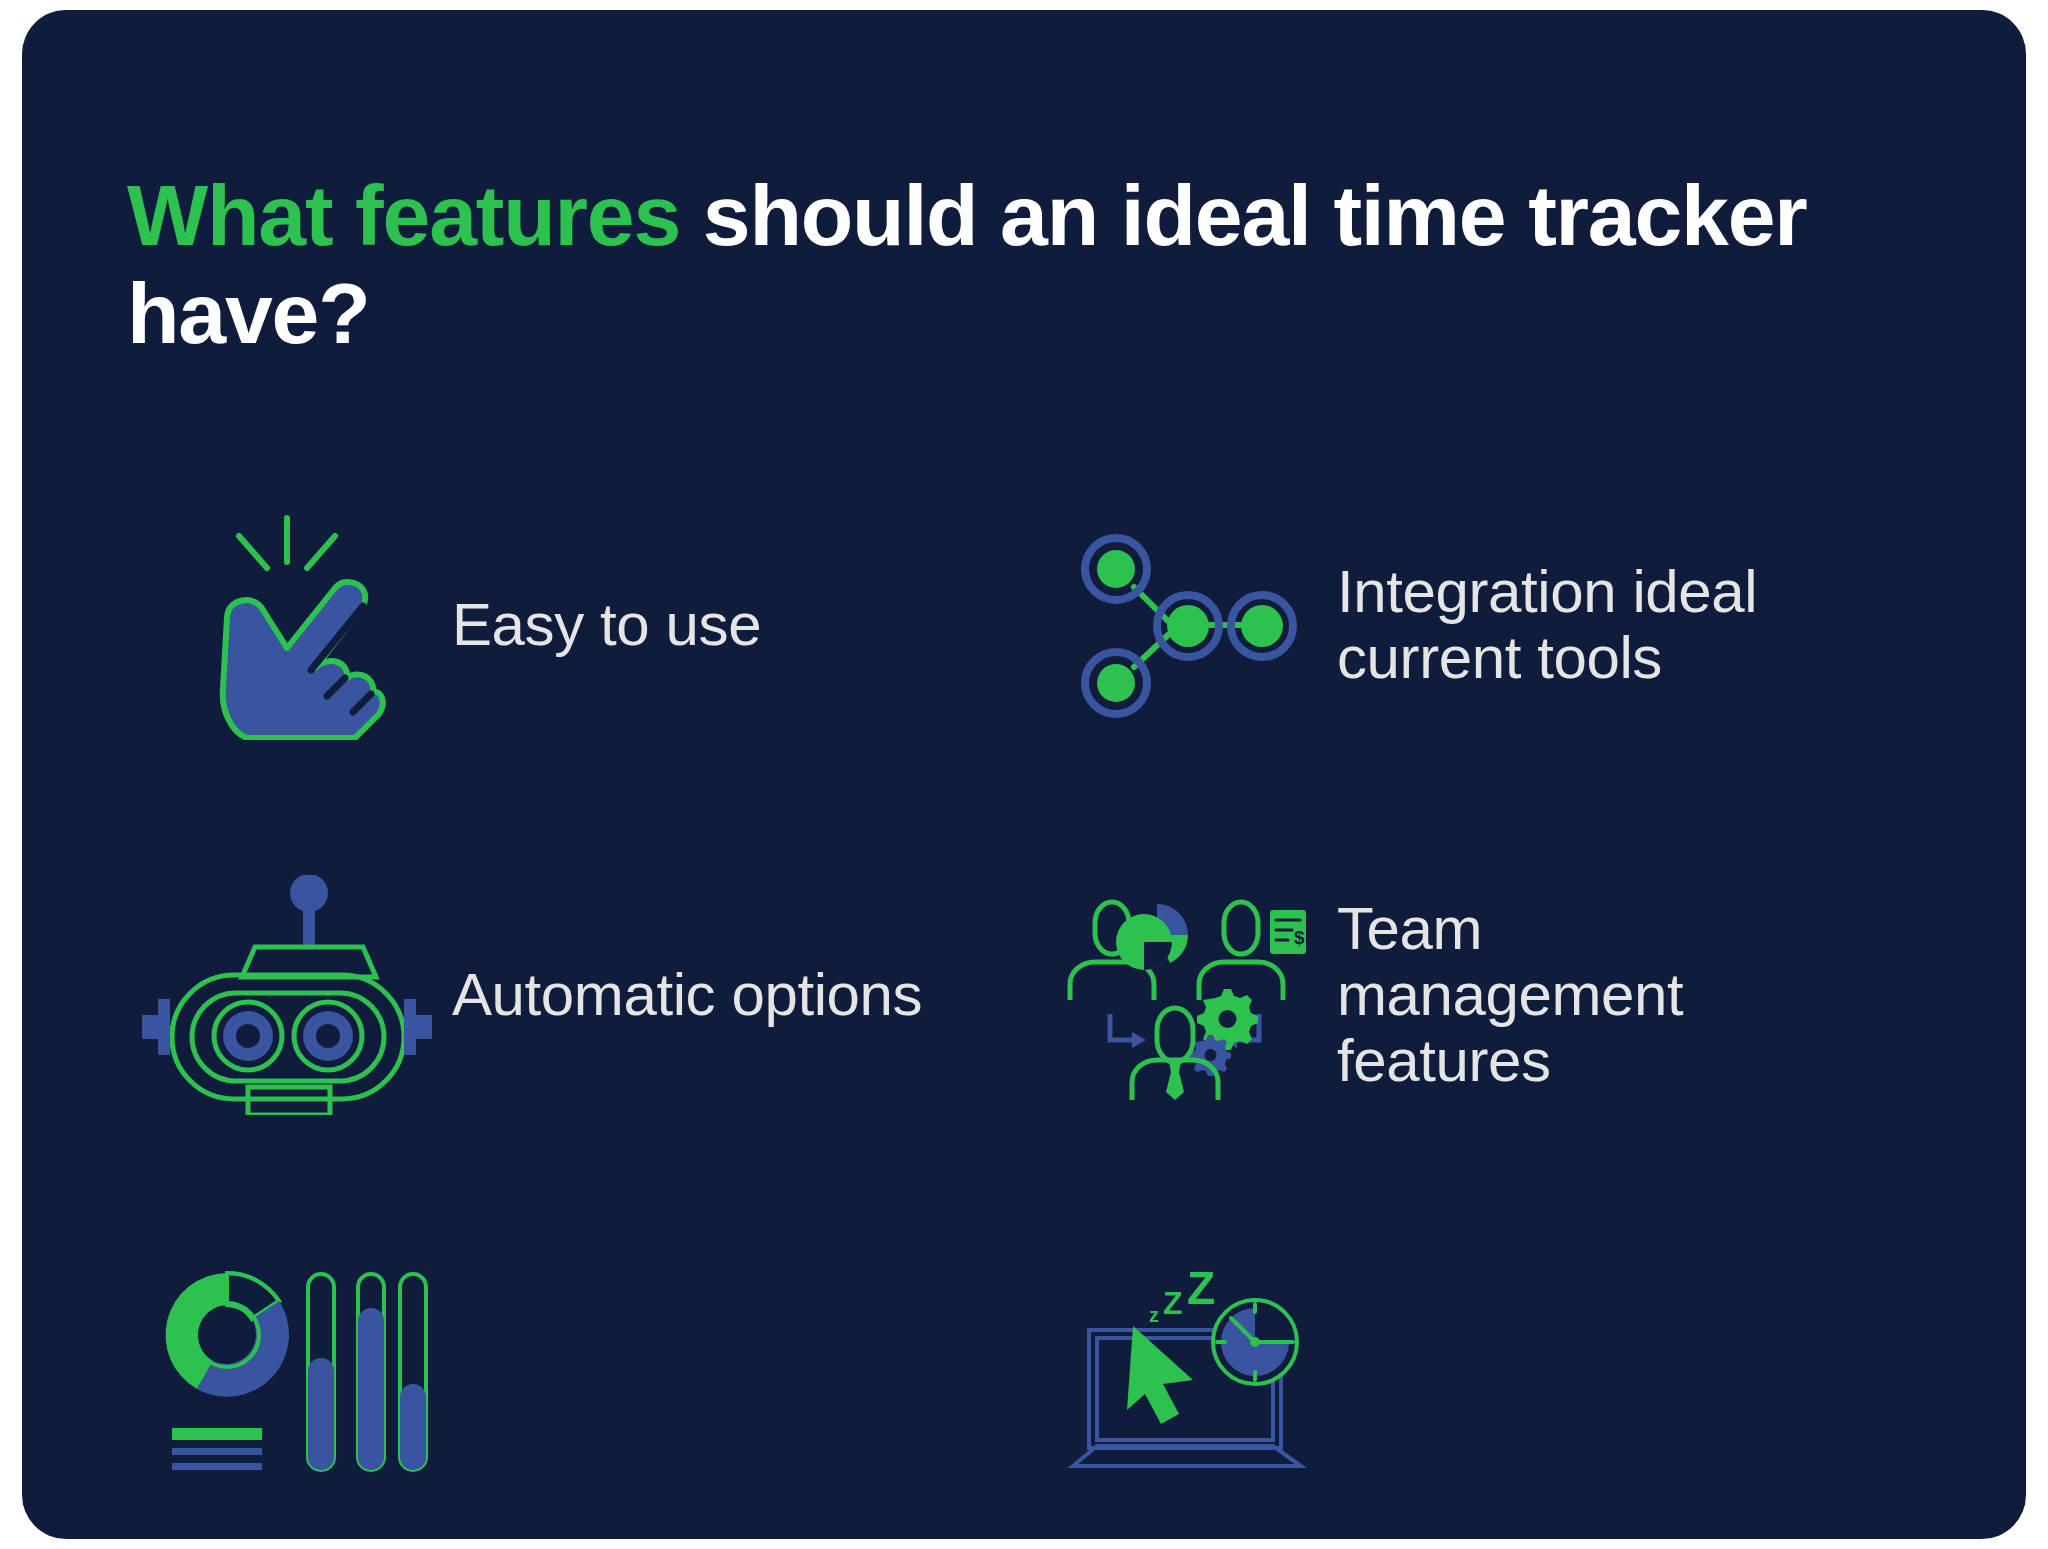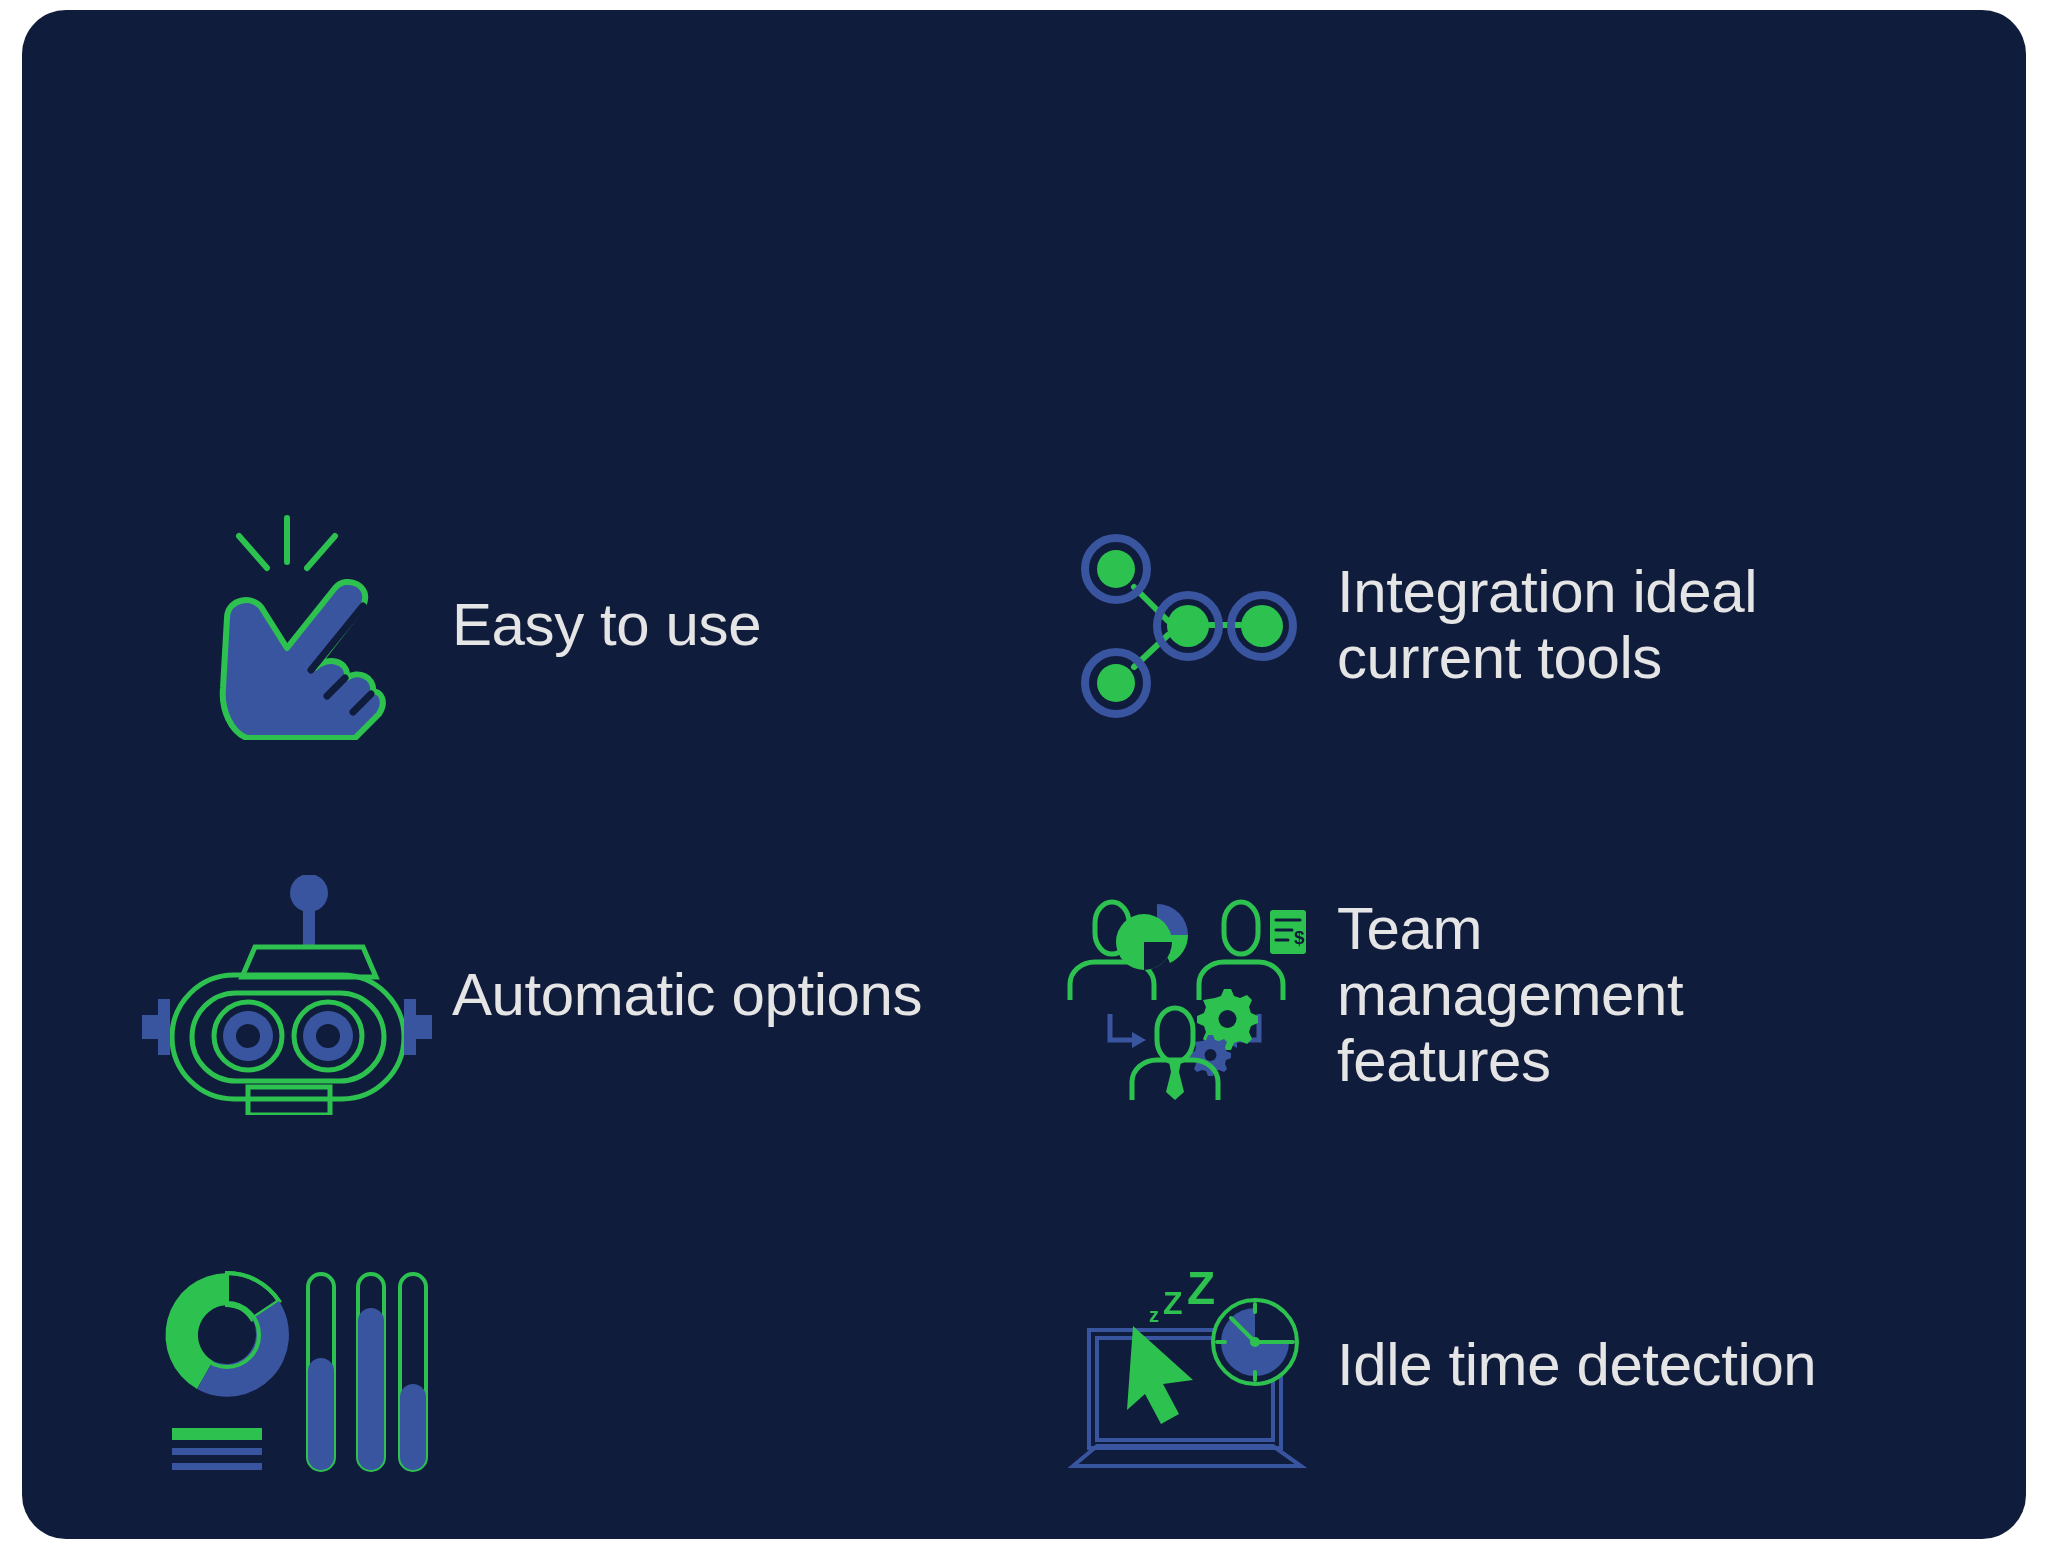--- a/index.html
+++ b/index.html
@@ -68,20 +68,21 @@
     letter-spacing: -0.4px;
     max-width: 480px;
   }
   .cell.right .icon-wrap { width: 300px; min-width: 300px; }
 </style>
 </head>
 <body>
 
 <div id="card">
 
+  <h1 id="heading"><span class="hl">What features</span><span> should an ideal time tracker have?</span></h1>
 
   <div id="grid">
 
     <div class="cell left">
       <div class="icon-wrap">
         <svg width="200" height="230" viewBox="0 0 200 230">
           <g stroke="#2dc24f" stroke-width="6" stroke-linecap="round" fill="none">
             <line x1="100" y1="8" x2="100" y2="52"></line>
             <line x1="52" y1="26" x2="80" y2="58"></line>
             <line x1="148" y1="26" x2="120" y2="58"></line>
@@ -256,17 +257,16 @@
               <line x1="198" y1="82" x2="232" y2="82"></line>
               <line x1="198" y1="44" x2="198" y2="52"></line>
               <line x1="198" y1="112" x2="198" y2="120"></line>
               <line x1="160" y1="82" x2="168" y2="82"></line>
               <line x1="228" y1="82" x2="236" y2="82"></line>
             </g>
             <circle cx="198" cy="82" r="5" fill="#2dc24f"></circle>
           </g>
         </svg>
       </div>
-      <div class="feature-label">Idle time detection</div>
     </div>
 
   </div>
 </div>
 
 </body></html>

